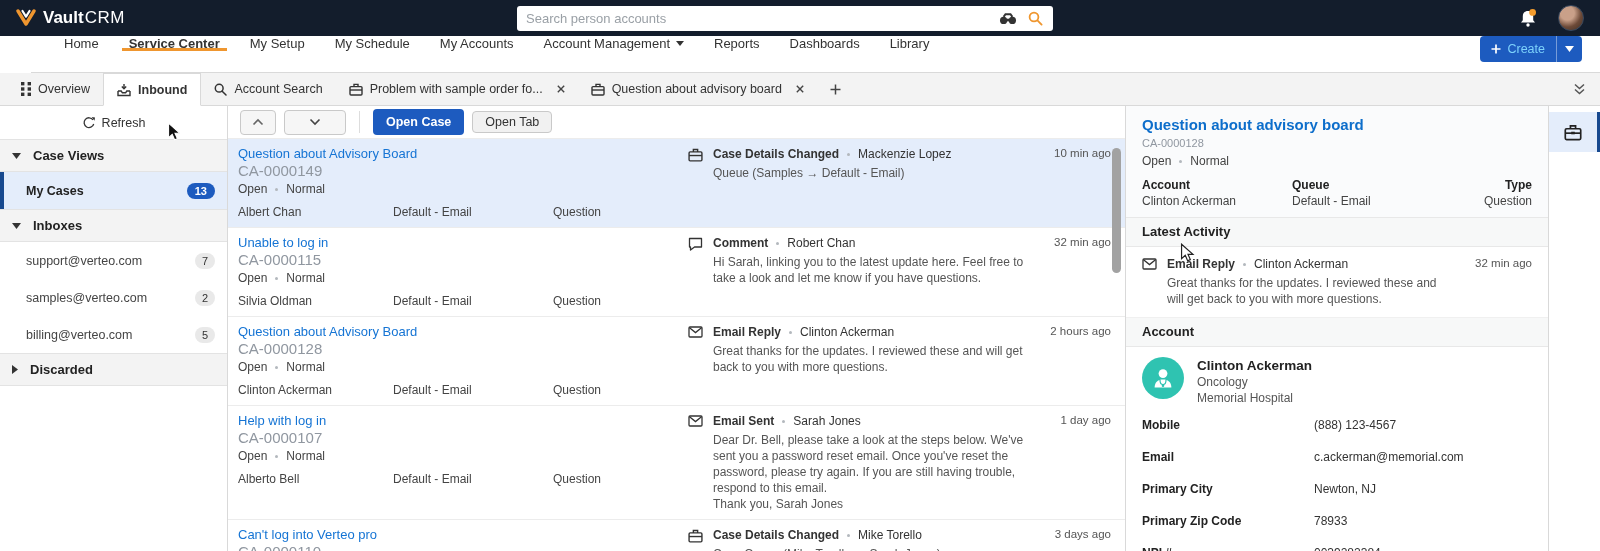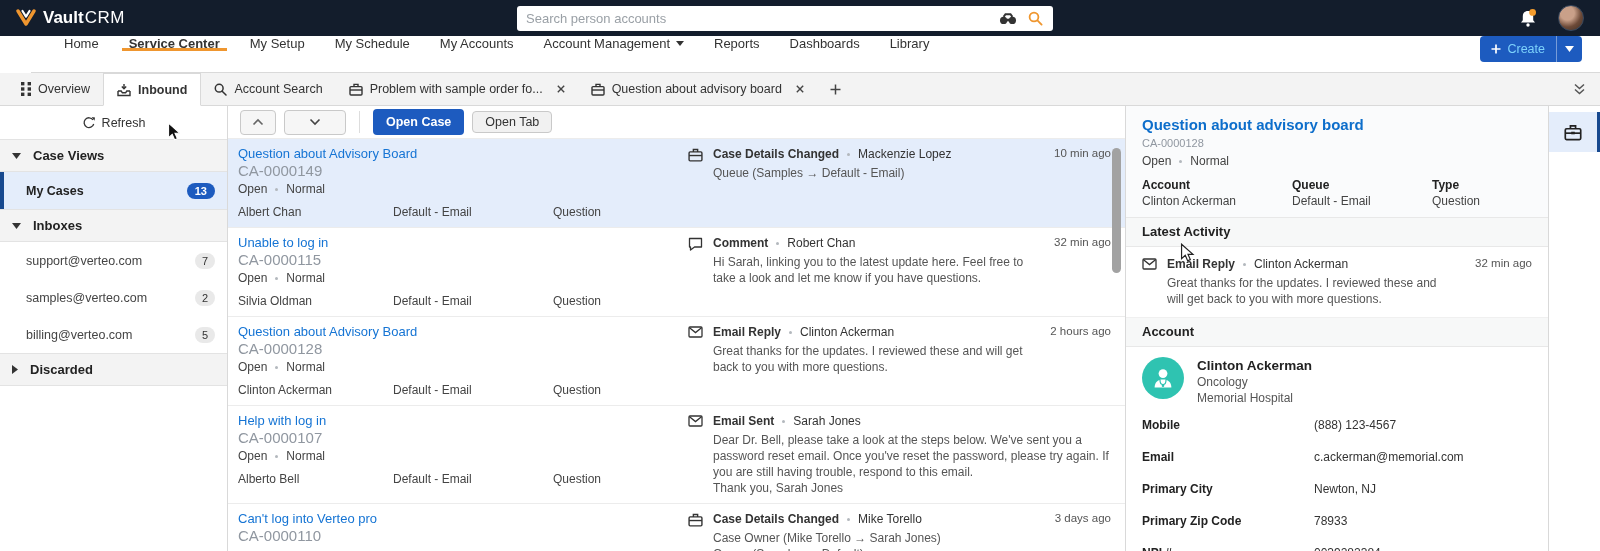--- a/index.html
+++ b/index.html
@@ -78,21 +78,21 @@
   .act-time { font-size:11.5px; color:#555; margin-left:12px; white-space:nowrap; }
   .scroll-thumb { position:absolute; right:4px; top:42px; width:9px; height:125px; border-radius:5px; background:#a2a2a2; z-index:4; cursor:grab; }
 
   
   .detail { width:423px; flex-shrink:0; border-left:1px solid #d9d9d9; background:#fff; overflow:hidden; }
   .d-head { padding:10px 16px 9px; background:#fafbfc; border-bottom:1px solid #e8e8e8; }
   .d-title { color:#0d6ecb; font-size:15px; font-weight:bold; line-height:18px; }
   .d-id { color:#9097a0; font-size:11px; margin-top:2px; line-height:14px; }
   .d-status { font-size:12px; color:#444; margin-top:4px; display:flex; align-items:center; gap:8px; line-height:15px; }
   .d-fields { display:flex; margin-top:9px; }
-  .d-field.f1 { width:150px; } .d-field.f2 { width:140px; } .d-field.f3 { flex:1; }
+  .d-field.f1 { width:150px; } .d-field.f2 { width:140px; } .d-field.f3 { flex:1;text-align:right; }
   .d-label { font-weight:bold; font-size:12px; color:#222; line-height:14px; }
   .d-value { font-size:12px; color:#444; margin-top:2px; line-height:14px; }
   .d-sechead { padding:7px 16px; background:#f7f8f8; border-bottom:1px solid #e8e8e8; font-weight:bold; font-size:13px; color:#222; line-height:14px; }
   .d-activity { padding:10px 16px; display:flex; gap:9px; border-bottom:1px solid #f0f0f0; }
   .d-card { padding:10px 16px 4px; display:flex; gap:13px; align-items:flex-start; }
   .avatar-teal { width:42px; height:42px; border-radius:50%; background:#2fc3b1; display:flex; align-items:center; justify-content:center; flex-shrink:0; }
   .acct-name { font-weight:bold; font-size:13.5px; color:#222; line-height:17px; }
   .acct-sub { font-size:12px; color:#555; line-height:15px; margin-top:1px; }
   .d-kv { display:flex; align-items:flex-start; padding:8px 16px 9px; }
   .d-kv .k { width:172px; flex-shrink:0; font-weight:bold; font-size:12px; color:#222; line-height:15px; }
@@ -489,20 +489,21 @@
               </span>
             <div class="act-main">
               <div class="act-head">
                   <span class="act-kind">Email Sent</span>
                   <span class="sep-dot"></span>
                   <span>Sarah Jones</span>
                 </div>
               <div class="act-text">Dear Dr. Bell, please take a look at the steps below. We've sent you a password reset email. Once you've reset the password, please try again. If you are still having trouble, respond to this email.
 Thank you, Sarah Jones</div>
             </div>
+            <span class="act-time">1 day ago</span>
           </div>
         </article>
 
         <article class="case-row">
           <div class="case-left">
             <div class="c-title">Can't log into Verteo pro</div>
             <div class="c-id">CA-0000110</div>
 
           </div>
           <div class="case-act">

